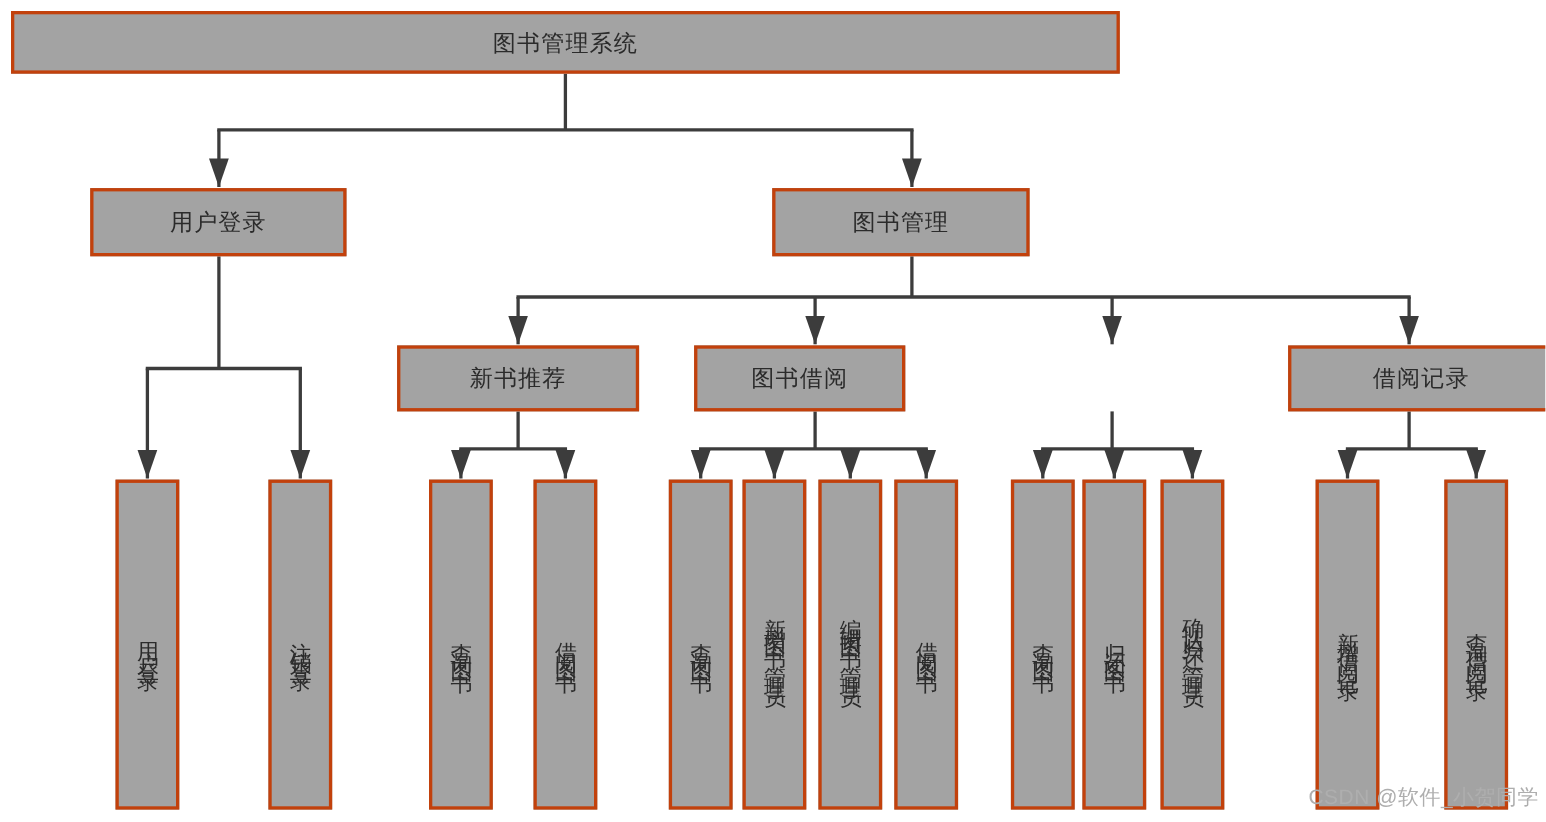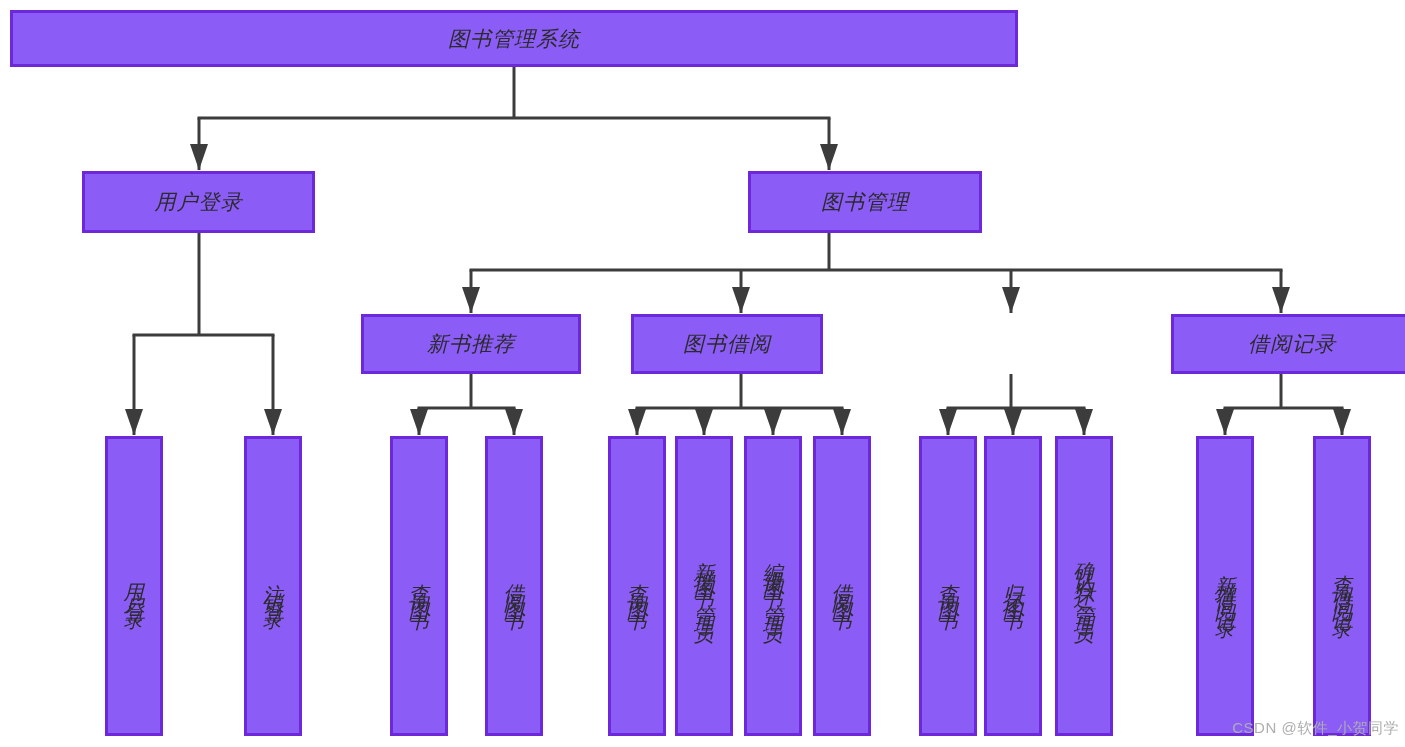--- a/index.html
+++ b/index.html
@@ -18,27 +18,26 @@
   #connector-layer {
     position: absolute;
     left: 0;
     top: 0;
     width: 1405px;
     height: 747px;
   }
   .node {
     position: absolute;
     box-sizing: border-box;
-    border: 3px solid #6d28d9;
-    background: #8b5cf6;
+    border: 3px solid #c2410c;
+    background: #a3a3a3;
     display: flex;
     align-items: center;
     justify-content: center;
     color: #2b2b2b;
-    font-style: italic;
   }
   .hnode {
     font-size: 21px;
     letter-spacing: 1px;
     white-space: nowrap;
   }
   .root-node {
     left: 10px; top: 10px; width: 1008px; height: 57px;
   }
   .leaf {
@@ -51,21 +50,21 @@
     text-orientation: mixed;
     font-size: 20px;
     letter-spacing: 0.45em;
     line-height: 1;
     color: #2b2b2b;
   }
   .watermark {
     position: absolute;
     right: 6px;
     bottom: 9px;
-    font-size: 15px;
+    font-size: 19px;
     color: #aeaeae;
     letter-spacing: 0.5px;
     white-space: nowrap;
     pointer-events: none;
   }
   svg line {
     stroke: #3c3c3c;
     stroke-width: 3;
   }
 </style>
@@ -136,21 +135,21 @@
     </g>
   </svg>
 
   <div class="node hnode root-node">
     <span>图书管理系统</span>
   </div>
 
   <div class="node hnode" style="left:82px; top:171px; width:233px; height:62px;">
     <span>用户登录</span>
   </div>
-  <div class="node hnode" style="left:748px; top:171px; width:234px; height:62px;">
+  <div class="node hnode" style="left:702px; top:171px; width:234px; height:62px;">
     <span>图书管理</span>
   </div>
 
   <div class="node hnode" style="left:361px; top:314px; width:220px; height:60px;">
     <span>新书推荐</span>
   </div>
   <div class="node hnode" style="left:631px; top:314px; width:192px; height:60px;">
     <span>图书借阅</span>
   </div>
   <div class="node hnode" style="left:1171px; top:314px; width:242px; height:60px;">

